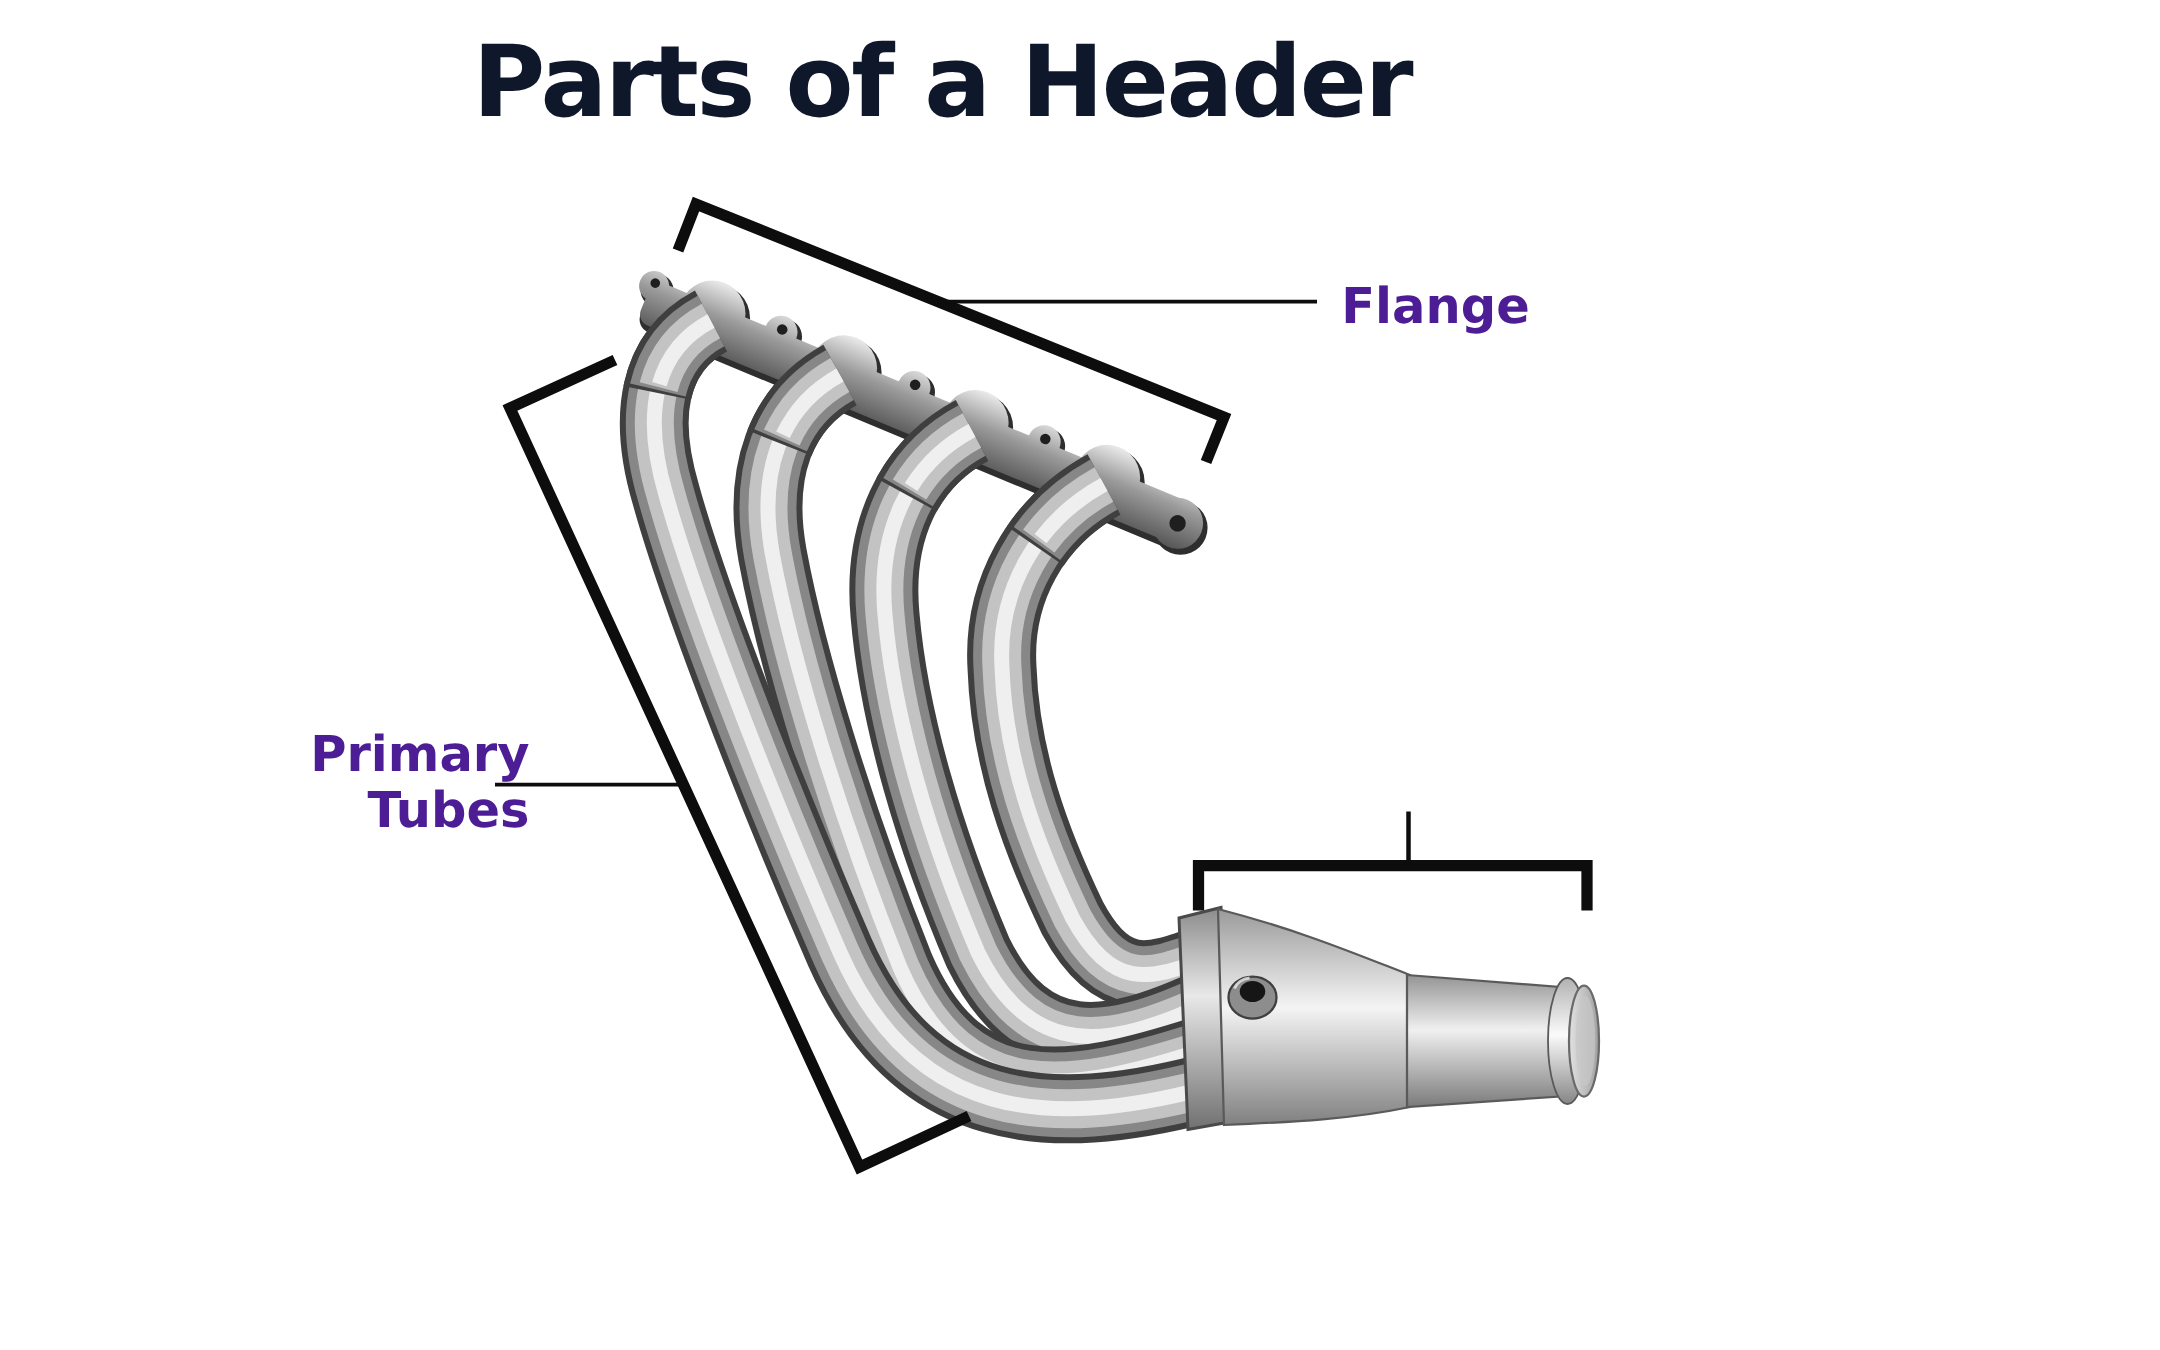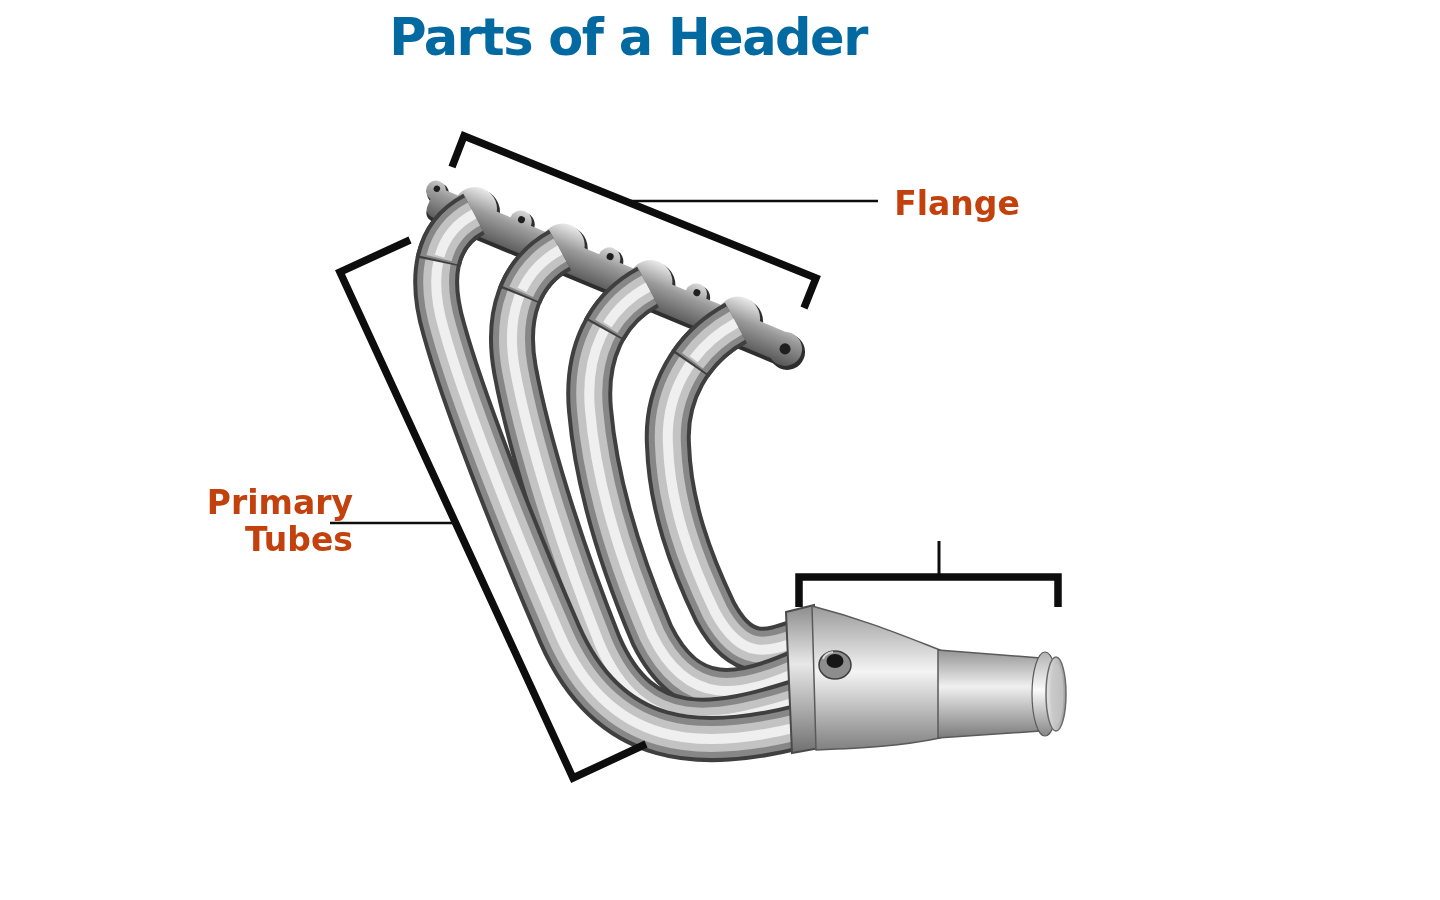--- a/index.html
+++ b/index.html
@@ -6,27 +6,27 @@
   body{
     width:1440px;height:900px;
     background:#ffffff;
     font-family:"DejaVu Sans","Liberation Sans",sans-serif;
     position:relative;overflow:hidden;
     color:#000;
   }
   .stage{position:absolute;left:0;top:0;width:1440px;height:900px;}
   svg.art{position:absolute;left:0;top:0;}
   .page-title{
-    position:absolute;top:12px;left:628px;transform:translateX(-50%);
-    font-size:51px;font-weight:bold;letter-spacing:-1.5px;
-    white-space:nowrap;line-height:1;color:#0369a1;
+    position:absolute;top:22px;left:628px;transform:translateX(-50%);
+    font-size:66px;font-weight:bold;letter-spacing:-1.5px;
+    white-space:nowrap;line-height:1;color:#0f172a;
   }
   .part-label{
     position:absolute;font-size:33px;font-weight:bold;line-height:1;
-    color:#c2410c;white-space:nowrap;
+    color:#4c1d95;white-space:nowrap;
   }
   .label-flange{top:187px;left:957px;transform:translateX(-50%);}
   .label-collector{top:506px;left:938px;transform:translateX(-50%);}
   .label-primary{
     top:484px;left:258px;transform:translateX(-50%);
     width:190px;text-align:right;line-height:37px;white-space:normal;
   }
 </style>
 </head>
 <body>

